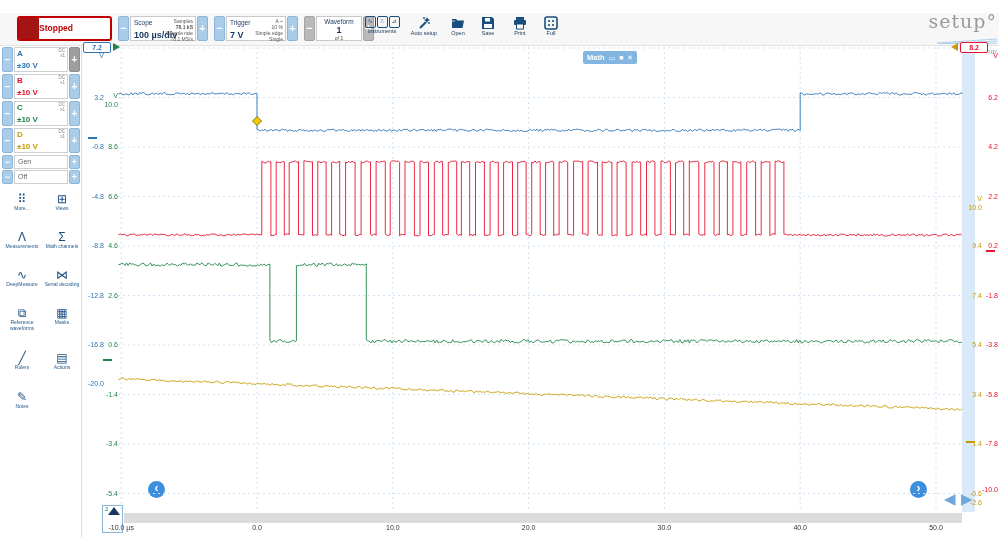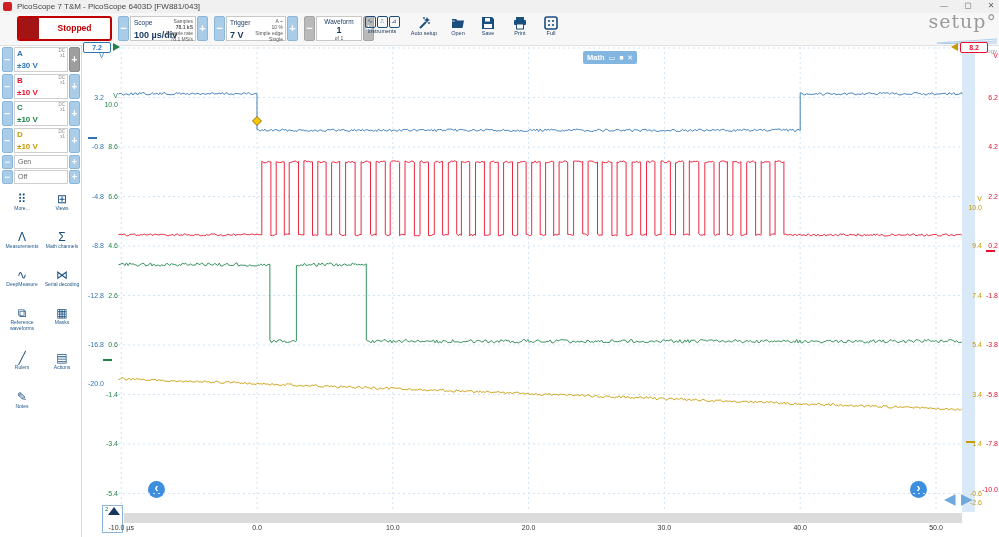--- a/index.html
+++ b/index.html
@@ -11,21 +11,21 @@
   
   #titlebar { left:0; top:0; width:999px; height:13px; background:#f0f0f0; }
   #app-icon { left:3px; top:2px; width:9px; height:9px; background:#cc2026; border-radius:2px; }
   #title-text { left:17px; top:2px; font-size:8px; color:#444; white-space:nowrap; }
   .winbtn { top:0px; width:16px; height:12px; font-size:8px; color:#666; text-align:center; line-height:12px; cursor:default; }
 
   
   #toolbar { left:0; top:13px; width:999px; height:33px; background:#f7f7f7; border-bottom:1px solid #e2e2e2; }
   #stopped-btn { left:17px; top:3px; width:95px; height:25px; border:2px solid #c00000; border-radius:3px; background:#fff; overflow:hidden; }
   #stopped-block { left:0; top:0; width:20px; height:22px; background:#a31414; }
-  #stopped-label { left:20px; top:0; width:71px; height:21px; color:#c00000; font-size:8.5px; font-weight:bold; text-align:center; line-height:21px; }
+  #stopped-label { left:20px; top:0; width:71px; height:21px; color:#c00000; font-size:8.5px; font-weight:bold; line-height:21px; }
   .pm { top:3px; width:11px; height:25px; background:#a9cde9; border:1px solid #8ab6dc; border-radius:2px; color:#fff; font-size:11px; font-weight:bold; text-align:center; line-height:23px; }
   .pm.gray { background:#b9b9b9; border-color:#a5a5a5; }
   .panel { top:3px; height:25px; background:#fff; border:1px solid #c9c9c9; }
   .ptitle { font-size:6.5px; color:#17365d; }
   .pvalue { font-size:9px; font-weight:bold; color:#17365d; }
   .psmall { font-size:5px; color:#555; text-align:right; line-height:1.22; }
   .tblbl { font-size:5.5px; color:#17365d; text-align:center; }
 
   
   #sidebar { left:0; top:46px; width:82px; height:491px; background:#fff; border-right:1px solid #dcdcdc; }
@@ -61,27 +61,20 @@
   #logo .brand { font-family:"DejaVu Serif", serif; font-size:19px; color:#9a9a9a; letter-spacing:1px; line-height:18px; }
   #logo .sub { font-size:6px; color:#999; }
   svg.icon13 { width:14px; height:14px; display:block; margin:0 auto; }
   .grid { stroke:#cfe3f4; stroke-width:1; stroke-dasharray:2 3; }
 </style>
 </head>
 <body>
 
 <div id="app">
 
-  <div id="titlebar" class="abs">
-    <div id="app-icon" class="abs"></div>
-    <div id="title-text" class="abs">PicoScope 7 T&amp;M  -  PicoScope 6403D [FW881/043]</div>
-    <div class="winbtn abs" style="left:936px;">—</div>
-    <div class="winbtn abs" style="left:960px;">▢</div>
-    <div class="winbtn abs" style="left:983px;">✕</div>
-  </div>
 
   <div id="toolbar" class="abs">
     <div id="stopped-btn" class="abs">
       <div id="stopped-block" class="abs"></div>
       <div id="stopped-label" class="abs">Stopped</div>
     </div>
 
     <div class="pm abs" style="left:118px;">−</div>
     <div class="panel abs" style="left:130px; width:66px;">
       <div class="ptitle abs" style="left:3px; top:2px;">Scope</div>

